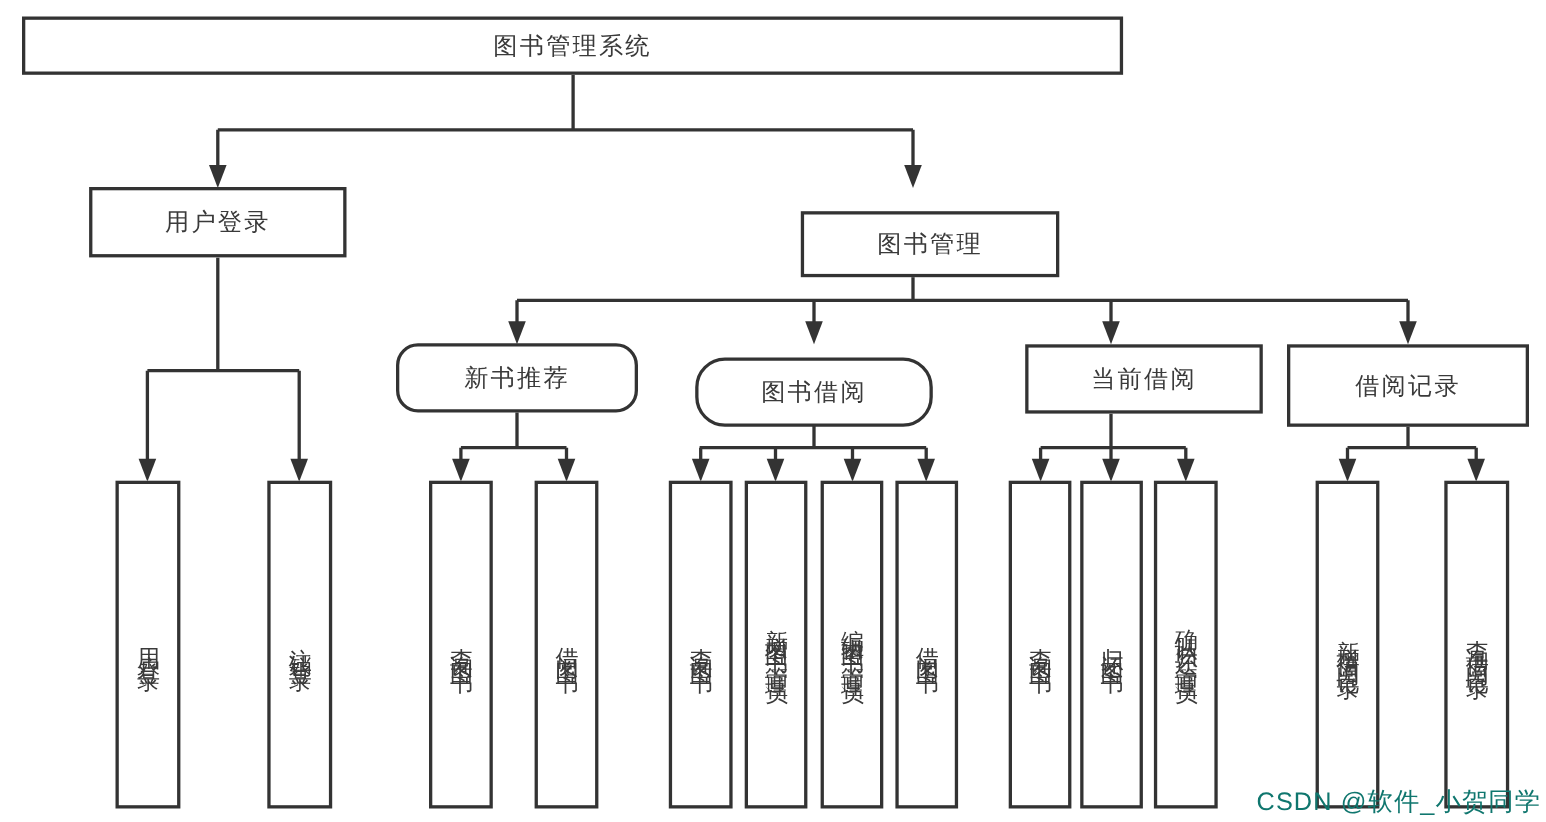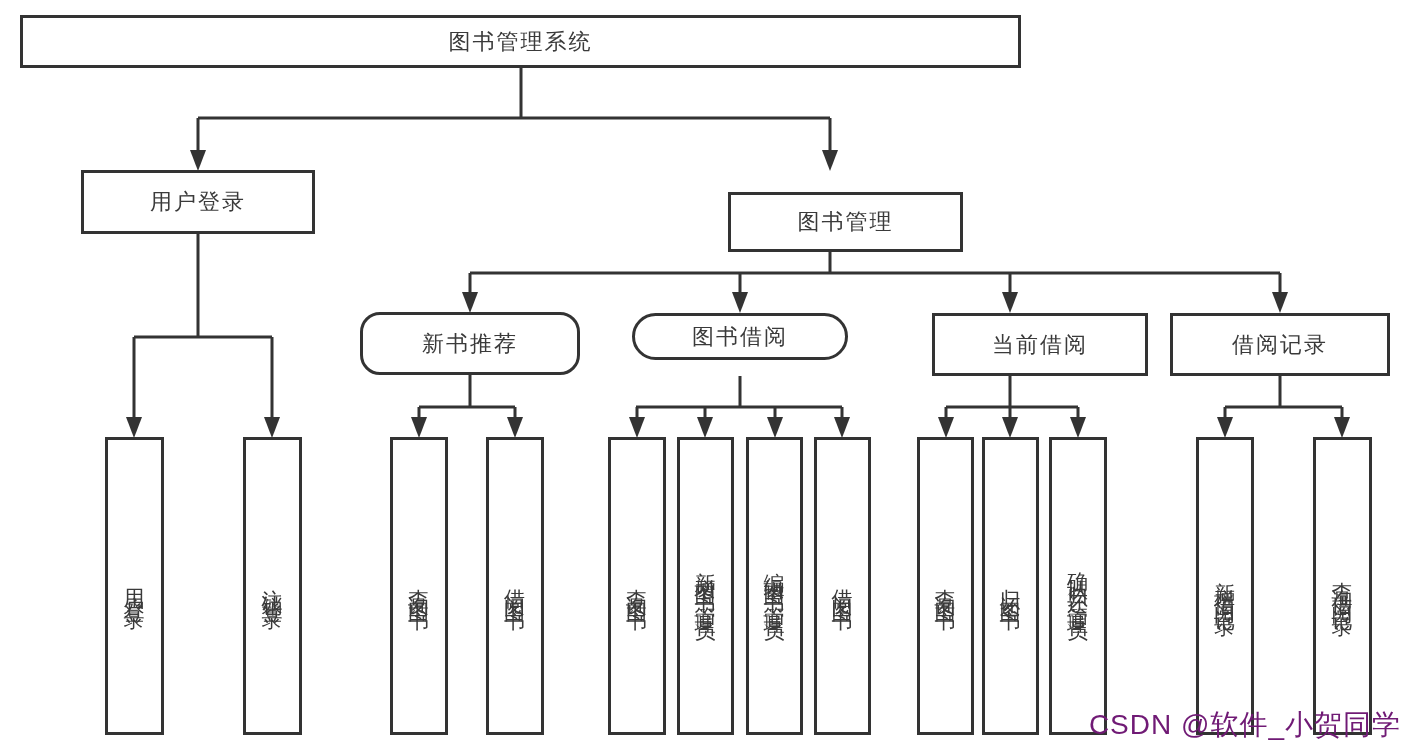--- a/index.html
+++ b/index.html
@@ -42,22 +42,22 @@
     font-size: 21px;
     color: #3a3a3a;
     letter-spacing: 7px;
     line-height: 1;
     white-space: nowrap;
   }
   .watermark {
     position: absolute;
     right: 4px;
     bottom: 3px;
-    font-size: 28px;
-    color: #701a75;
+    font-size: 23px;
+    color: #0f766e;
     letter-spacing: 1px;
     z-index: 5;
     white-space: nowrap;
   }
 </style>
 </head>
 <body>
 
 <div id="canvas">
 
@@ -99,27 +99,27 @@
   <div class="hbox" style="left:81px; top:170px; width:234px; height:64px;">
     <span>用户登录</span>
   </div>
   <div class="hbox" style="left:728px; top:170px; width:235px; height:60px;margin-top:22px;">
     <span>图书管理</span>
   </div>
 
   <div class="hbox" style="left:360px; top:312px; width:220px; height:63px;border-radius:20px;">
     <span>新书推荐</span>
   </div>
-  <div class="hbox" style="left:632px; top:313px; width:216px; height:47px;border-radius:27px;">
+  <div class="hbox" style="left:632px; top:325px; width:216px; height:63px;border-radius:27px;">
     <span>图书借阅</span>
   </div>
   <div class="hbox" style="left:932px; top:313px; width:216px; height:63px;">
     <span>当前借阅</span>
   </div>
-  <div class="hbox" style="left:1170px; top:313px; width:220px; height:63px;">
+  <div class="hbox" style="left:1170px; top:313px; width:220px; height:75px;">
     <span>借阅记录</span>
   </div>
 
   <div class="vbox" style="left:105px; width:59px;">
     <span class="vtext">用户登录</span>
   </div>
   <div class="vbox" style="left:243px; width:59px;">
     <span class="vtext">注销登录</span>
   </div>
 

